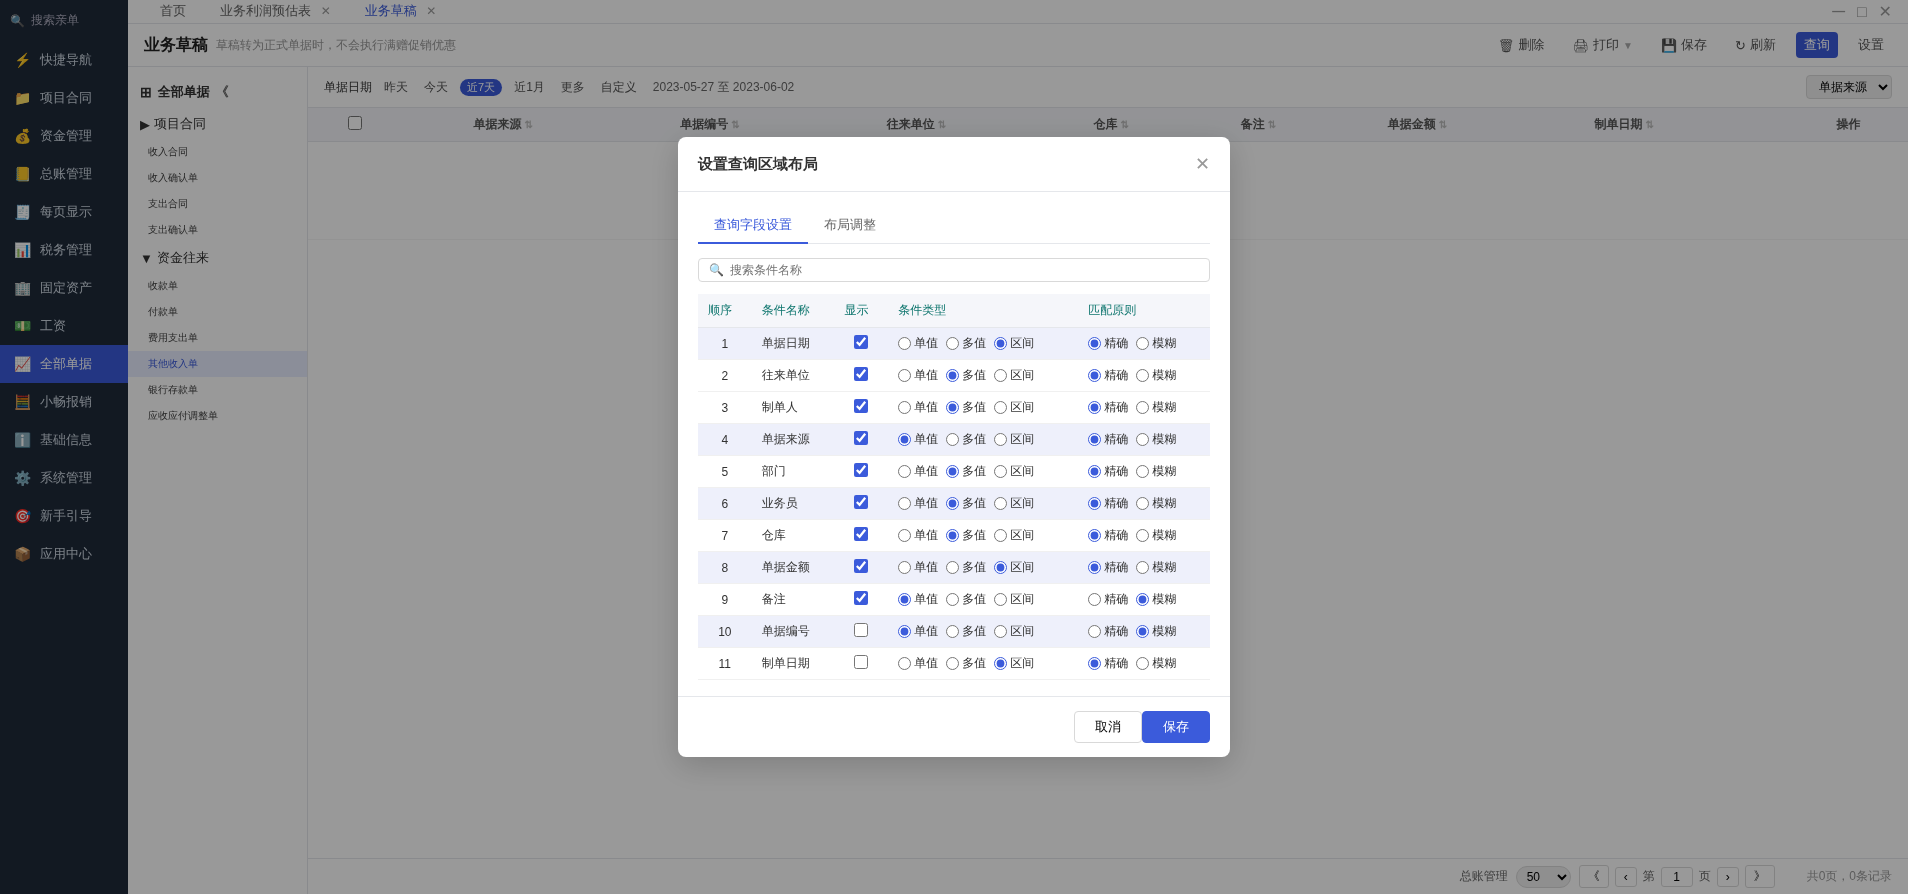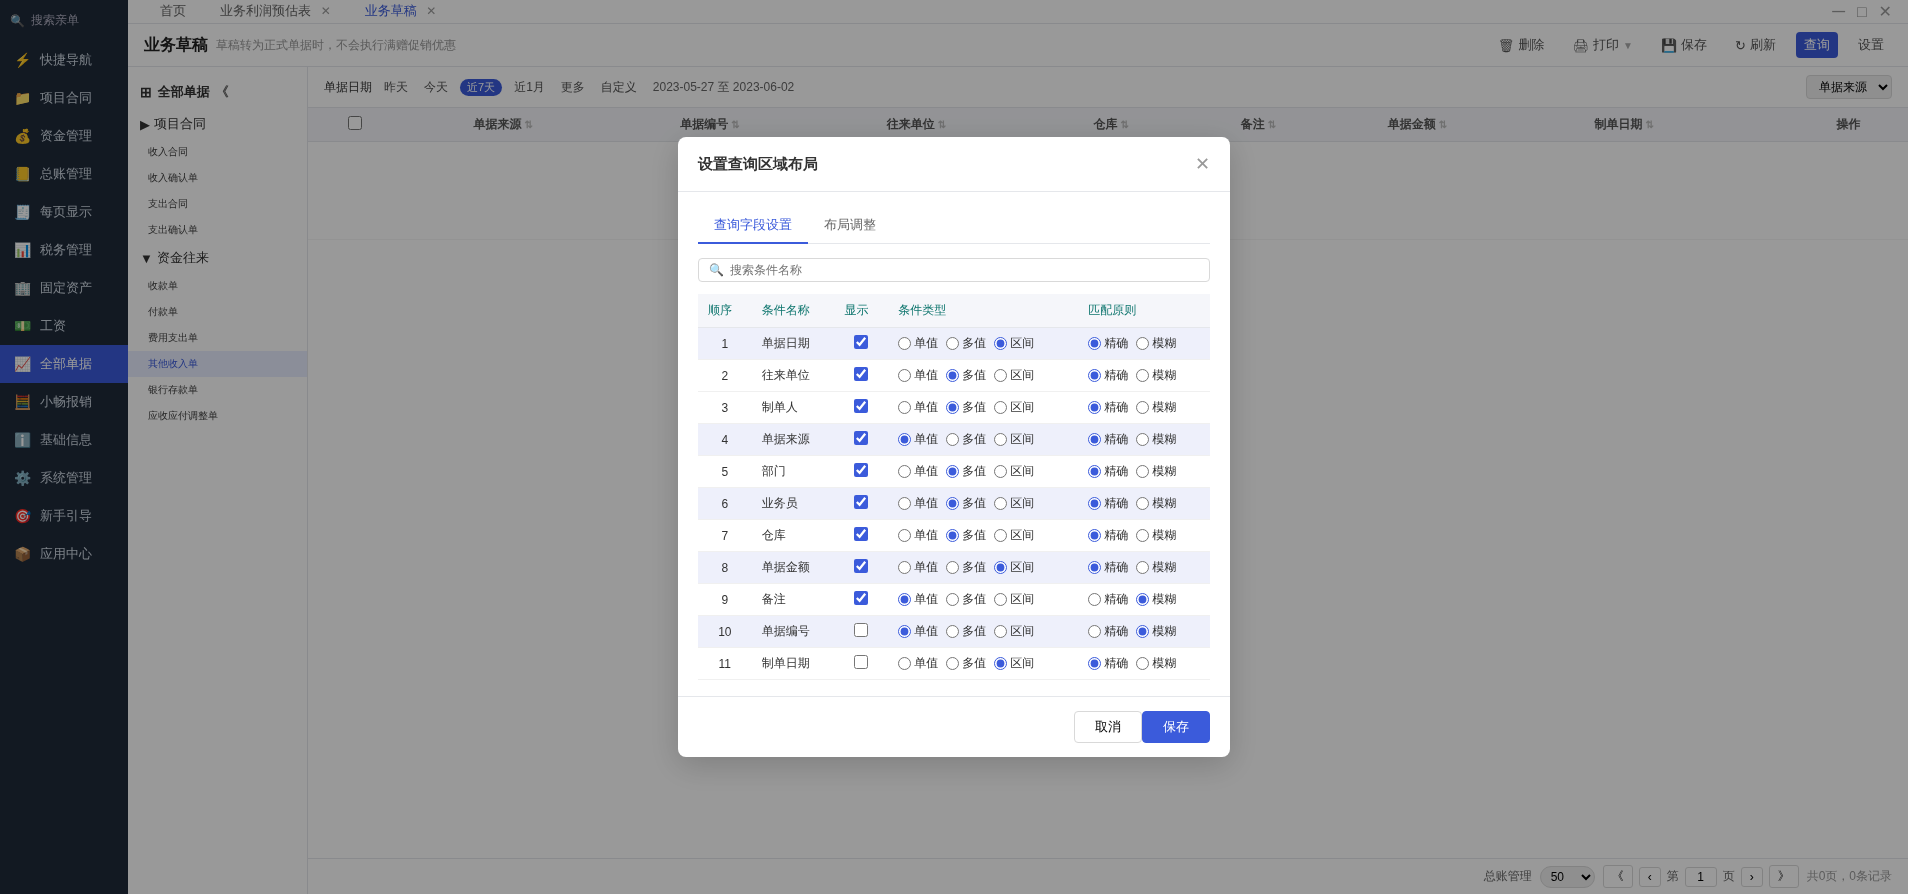--- a/index.html
+++ b/index.html
@@ -363,21 +363,21 @@
         </select>
         <div class="page-nav">
           <button class="page-nav-btn">《</button>
           <button class="page-nav-btn">‹</button>
           <span>第</span>
           <input type="text" value="1" style="width: 32px; text-align: center; border: 1px solid rgb(217, 217, 217); border-radius: 3px; padding: 2px; font-size: 12px;">
           <span>页</span>
           <button class="page-nav-btn">›</button>
           <button class="page-nav-btn">》</button>
         </div>
-        <span style="color:#999;margin-left:0;">共0页，0条记录</span>
+        <span style="color:#999;margin-left:24px;">共0页，0条记录</span>
       </div>
     </div>
   </div>
 </div>
 
 <div class="modal-overlay">
   <div class="modal">
 
     <div class="modal-header">
       <span class="modal-title">设置查询区域布局</span>

